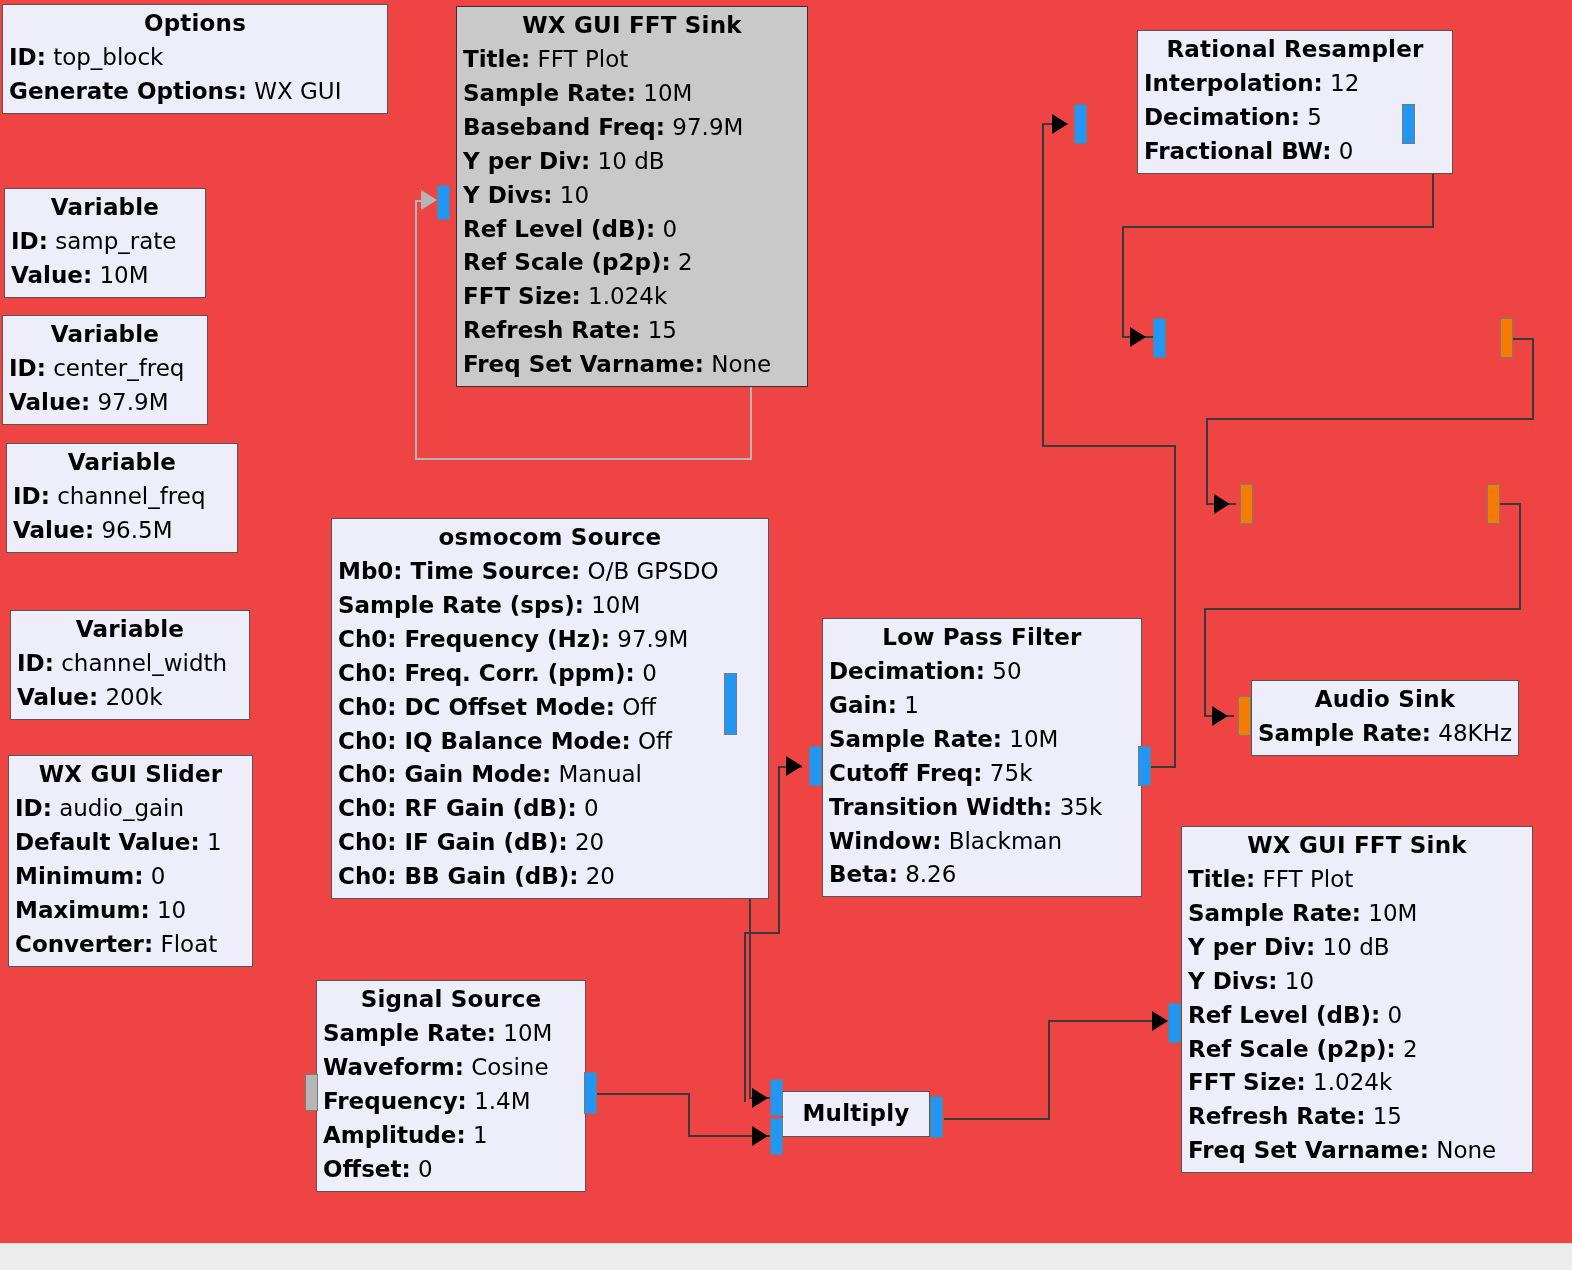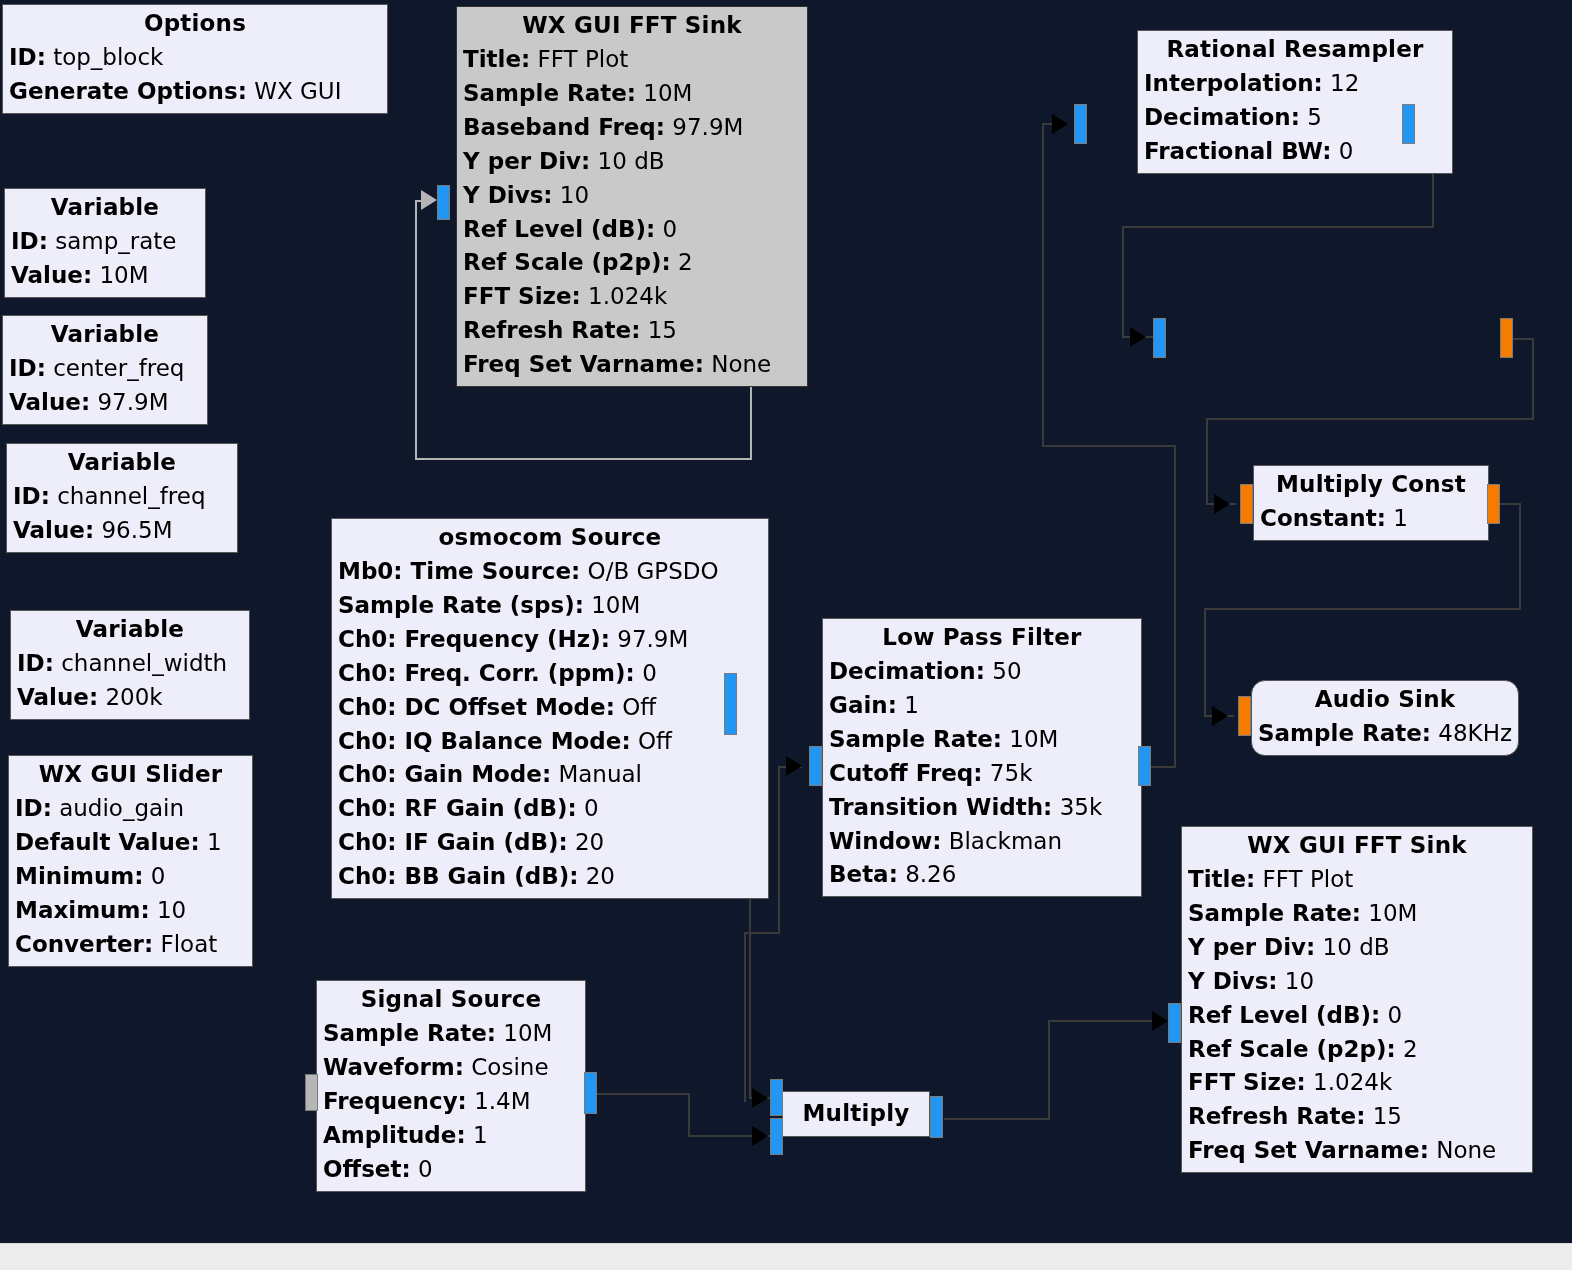--- a/index.html
+++ b/index.html
@@ -8,21 +8,21 @@
     padding: 0;
     background: #ffffff;
   }
   body {
     font-family: "DejaVu Sans", sans-serif;
   }
   #canvas {
     position: relative;
     width: 1572px;
     height: 1270px;
-    background: #0f172a;
+    background: #ef4444;
     overflow: hidden;
   }
   #bottombar {
     position: absolute;
     left: 0;
     top: 1243px;
     width: 1572px;
     height: 27px;
     background: #ececec;
     border-top: 1px solid #d9d9d9;
@@ -261,27 +261,23 @@
     <span class="row"><span class="k">Interpolation:</span> <span class="v">12</span></span>
     <span class="row"><span class="k">Decimation:</span> <span class="v">5</span></span>
     <span class="row"><span class="k">Fractional BW:</span> <span class="v">0</span></span>
   </div>
 
   <div class="port blue" style="left:1153px; top:318px; height:40px;"></div>
   <div class="port orange" style="left:1500px; top:318px; height:40px;"></div>
 
   <div class="port orange" style="left:1240px; top:484px; height:40px;"></div>
   <div class="port orange" style="left:1487px; top:484px; height:40px;"></div>
-  <div class="block" style="left:1253px; top:465px; width:236px;">
-    <span class="btitle">Multiply Const</span>
-    <span class="row"><span class="k">Constant:</span> <span class="v">1</span></span>
-  </div>
 
   <div class="port orange" style="left:1238px; top:696px; height:40px;"></div>
-  <div class="block" style="left:1251px; top:680px; width:268px;border-radius:14px;">
+  <div class="block" style="left:1251px; top:680px; width:268px;">
     <span class="btitle">Audio Sink</span>
     <span class="row"><span class="k">Sample Rate:</span> <span class="v">48KHz</span></span>
   </div>
 
   <div class="port blue" style="left:1168px; top:1003px; height:40px;"></div>
   <div class="block" style="left:1181px; top:826px; width:352px;">
     <span class="btitle">WX GUI FFT Sink</span>
     <span class="row"><span class="k">Title:</span> <span class="v">FFT Plot</span></span>
     <span class="row"><span class="k">Sample Rate:</span> <span class="v">10M</span></span>
     <span class="row"><span class="k">Y per Div:</span> <span class="v">10 dB</span></span>

